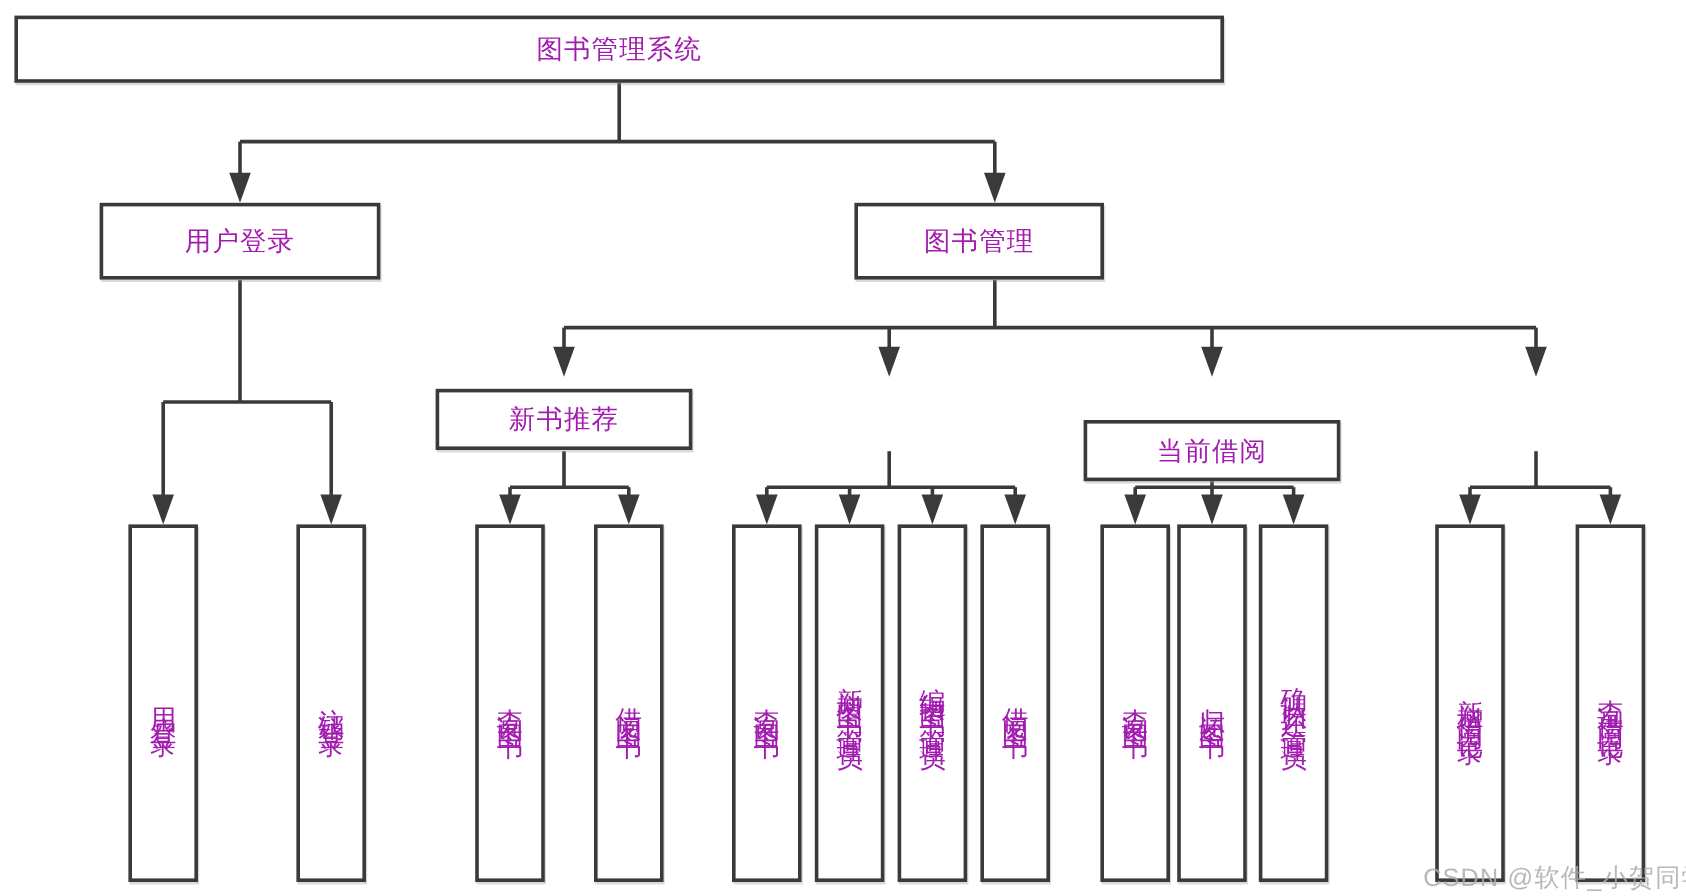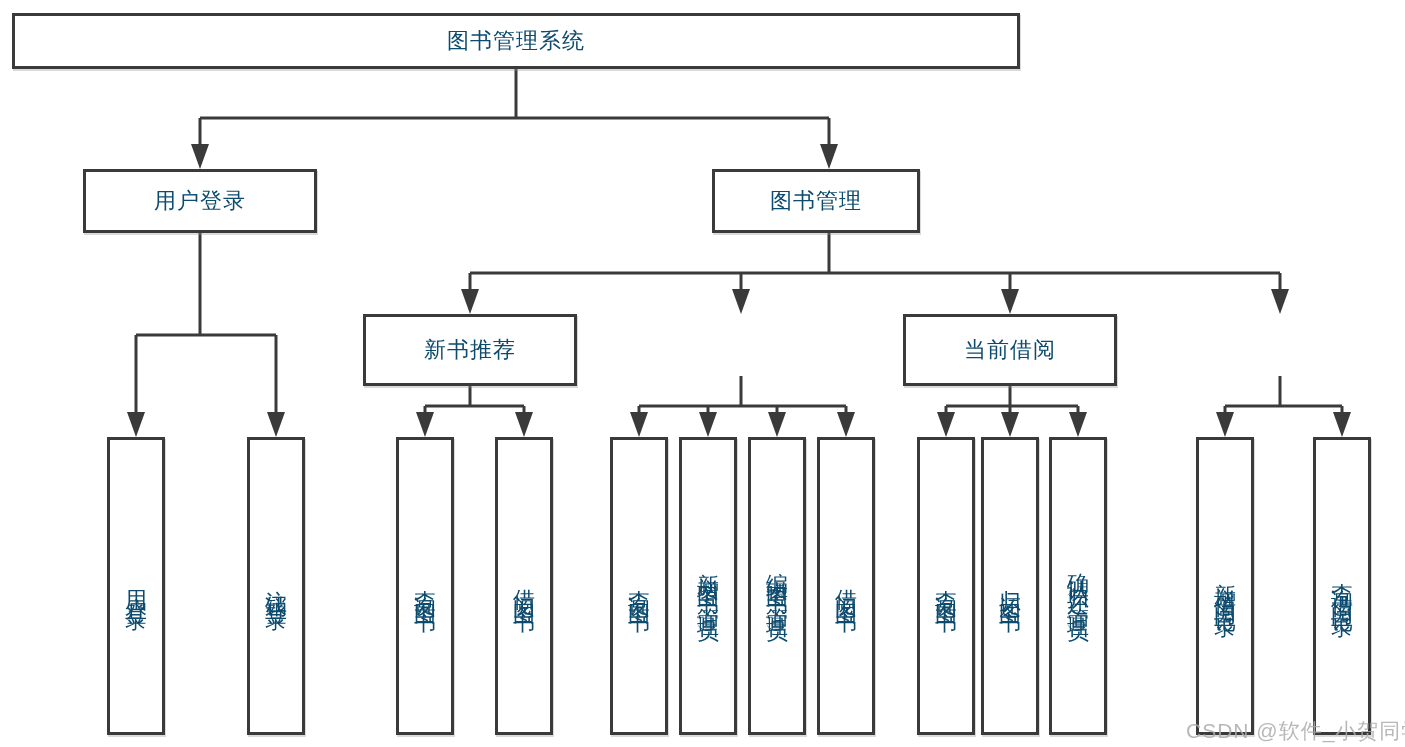--- a/index.html
+++ b/index.html
@@ -24,43 +24,43 @@
   .node {
     position: absolute;
     box-sizing: border-box;
     background: #ffffff;
     border: 3px solid #3a3a3a;
     box-shadow: 1px 2px 0 rgba(150,150,150,0.35);
     display: flex;
     align-items: center;
     justify-content: center;
     z-index: 2;
-    color: #0c4a6e;
+    color: #a21caf;
   }
   .hlabel {
     font-size: 22px;
     letter-spacing: 1px;
     white-space: nowrap;
   }
   .leaf .vlabel {
     writing-mode: vertical-rl;
     text-orientation: mixed;
     font-size: 22px;
     letter-spacing: 7px;
     line-height: 1;
     white-space: nowrap;
   }
   
   .n-root   { left: 12px;   top: 13px;  width: 1008px; height: 56px; }
   .n-l2a    { left: 83px;   top: 169px; width: 234px;  height: 64px; }
   .n-l2b    { left: 712px;  top: 169px; width: 208px;  height: 64px; }
-  .n-l3     { top: 314px; width: 214px; height: 72px; }
+  .n-l3     { top: 324px; width: 214px; height: 51px; }
   .n-l3a    { left: 363px; }
   .n-l3b    { left: 634px; }
-  .n-l3c    { left: 903px; }
+  .n-l3c    { left: 903px; margin-top: 26px; }
   .n-l3d    { left: 1173px; }
   .leaf     { top: 437px; width: 58px; height: 298px; }
   .n-a1 { left: 107px; }
   .n-a2 { left: 247px; }
   .n-b1 { left: 396px; }
   .n-b2 { left: 495px; }
   .n-c1 { left: 610px; }
   .n-c2 { left: 679px; }
   .n-c3 { left: 748px; }
   .n-c4 { left: 817px; }

